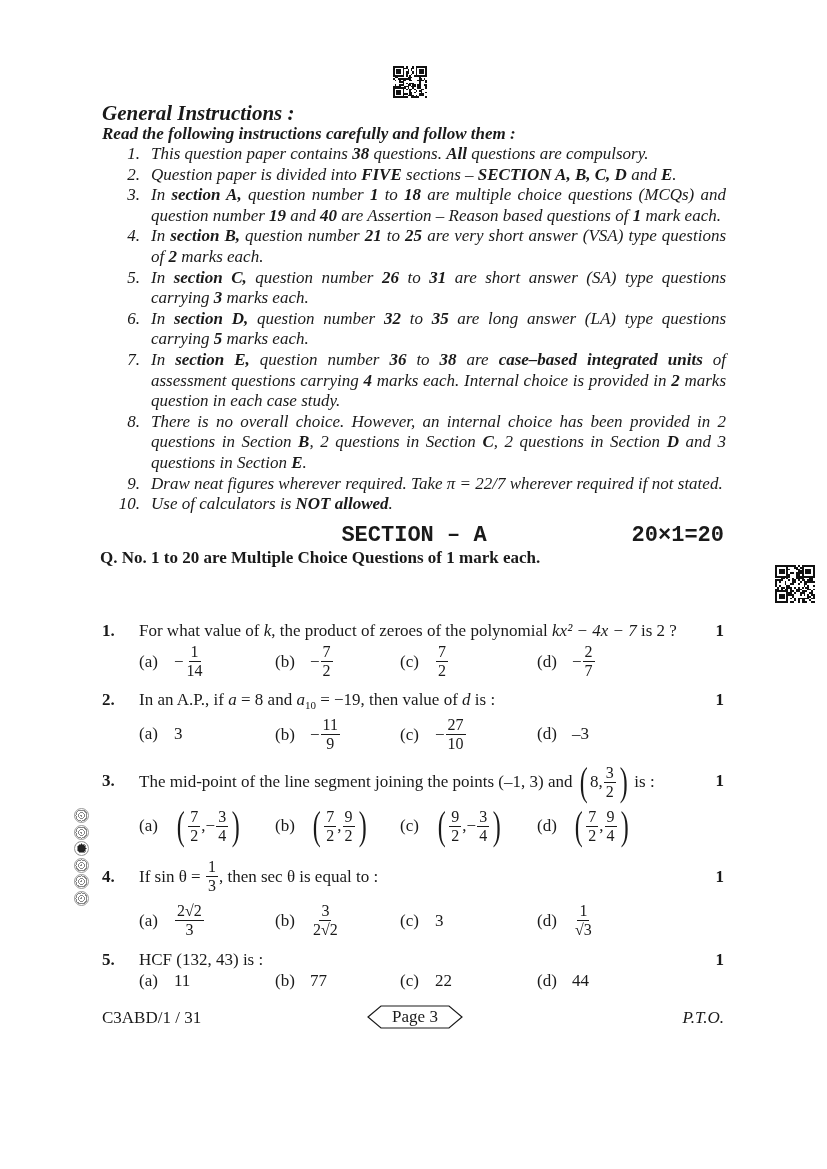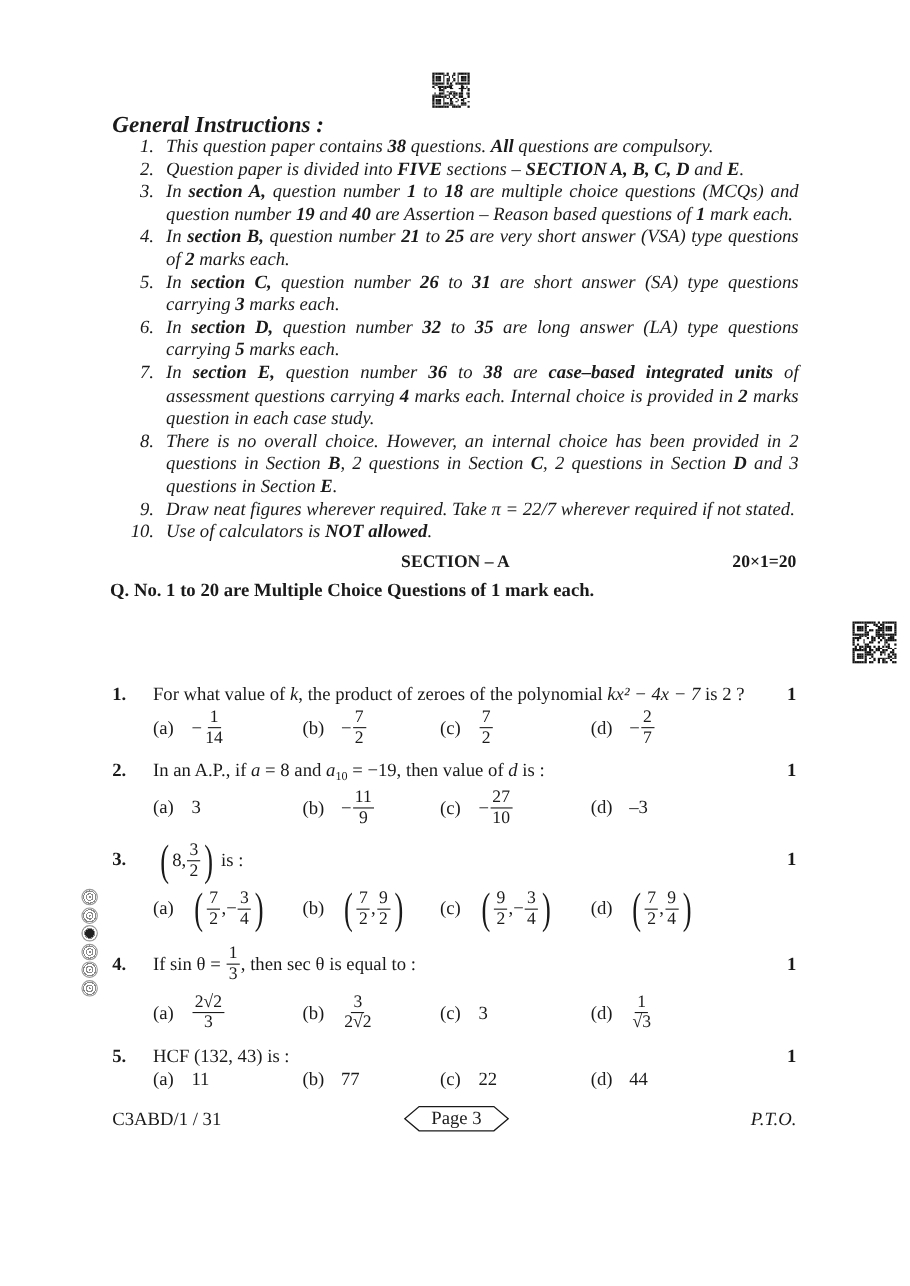--- a/index.html
+++ b/index.html
@@ -13,21 +13,21 @@
     .page { position: absolute; left: 102px; top: 103px; width: 624px; }
 
     .gi-title { font-style: italic; font-weight: bold; font-size: 21px; line-height: 20px; }
     .gi-sub { font-style: italic; font-weight: bold; font-size: 17px; line-height: 21px; }
 
     ol.instr { list-style: none; margin-top: 0; }
     ol.instr li { position: relative; padding-left: 49px; font-style: italic; font-size: 17px; line-height: 20.6px; text-align: justify; }
     ol.instr li .num { position: absolute; left: 0; width: 38px; text-align: right; font-style: italic; }
     ol.instr li b { font-weight: bold; }
 
-    .section-head { position: relative; margin-top: 8px; height: 22px; font-weight: bold; font-size: 16px; }
+    .section-head { position: relative; margin-top: 8px; height: 22px; font-weight: bold; font-size: 22px; font-family: Liberation Mono, monospace; }
     .section-head .title { position: absolute; left: 0; right: 0; text-align: center; }
     .section-head .marks { position: absolute; right: 2px; }
     .mcq-head { font-weight: bold; font-size: 17px; line-height: 22px; margin-top: 2px; margin-left: -2px; }
 
     .q { position: relative; font-size: 17px; }
     .q .qnum { position: absolute; left: 0; font-weight: bold; }
     .q .qtext { position: absolute; left: 37px; white-space: nowrap; }
     .q .qmark { position: absolute; right: 2px; font-weight: bold; }
     .opts { position: relative; font-size: 17px; }
     .opt { position: absolute; white-space: nowrap; display: flex; align-items: center; }
@@ -946,20 +946,21 @@
   <div class="spiral"></div>
   <div class="spiral"></div>
   <div class="spiral dark"></div>
   <div class="spiral"></div>
   <div class="spiral"></div>
   <div class="spiral"></div>
 </div>
 
 <div class="page">
   <div class="gi-title">General Instructions :</div>
+  <div class="gi-sub">Read the following instructions carefully and follow them :</div>
   <ol class="instr" id="instr-list">
       <li><span class="num">1.</span><span>This question paper contains <b>38</b> questions. <b>All</b> questions are compulsory.</span></li>
       <li><span class="num">2.</span><span>Question paper is divided into <b>FIVE</b> sections – <b>SECTION A, B, C, D</b> and <b>E</b>.</span></li>
       <li><span class="num">3.</span><span>In <b>section A,</b> question number <b>1</b> to <b>18</b> are multiple choice questions (MCQs) and question number <b>19</b> and <b>40</b> are Assertion – Reason based questions of <b>1</b> mark each.</span></li>
       <li><span class="num">4.</span><span>In <b>section B,</b> question number <b>21</b> to <b>25</b> are very short answer (VSA) type questions of <b>2</b> marks each.</span></li>
       <li><span class="num">5.</span><span>In <b>section C,</b> question number <b>26</b> to <b>31</b> are short answer (SA) type questions carrying <b>3</b> marks each.</span></li>
       <li><span class="num">6.</span><span>In <b>section D,</b> question number <b>32</b> to <b>35</b> are long answer (LA) type questions carrying <b>5</b> marks each.</span></li>
       <li><span class="num">7.</span><span>In <b>section E,</b> question number <b>36</b> to <b>38</b> are <b>case–based integrated units</b> of assessment questions carrying <b>4</b> marks each. Internal choice is provided in <b>2</b> marks question in each case study.</span></li>
       <li><span class="num">8.</span><span>There is no overall choice. However, an internal choice has been provided in 2 questions in Section <b>B</b>, 2 questions in Section <b>C</b>, 2 questions in Section <b>D</b> and 3 questions in Section <b>E</b>.</span></li>
       <li><span class="num">9.</span><span>Draw neat figures wherever required. Take π = 22/7 wherever required if not stated.</span></li>
@@ -1041,21 +1042,21 @@
     </div>
   <div class="opt" style="left:398px;top:8px;">
       <span class="lbl">(d)</span>
       <span>–3</span>
     </div>
 </div>
 
 <div class="q" style="position:absolute;left:102px;top:762px;width:624px;height:38px;">
   <span class="qnum" style="top:9px;">3.</span>
   <span class="qtext" style="display:flex;align-items:center;top:0;">
-    &nbsp;
+    <span>The mid-point of the line segment joining the points (–1, 3) and</span>&nbsp;
     <span class="pair">
         <span class="paren">(</span>
         <span>8,</span>
         <span class="frac">
           <span class="n">3</span>
           <span class="d">2</span>
         </span>
         <span class="paren">)</span>
       </span>&nbsp;
     <span>is :</span>

